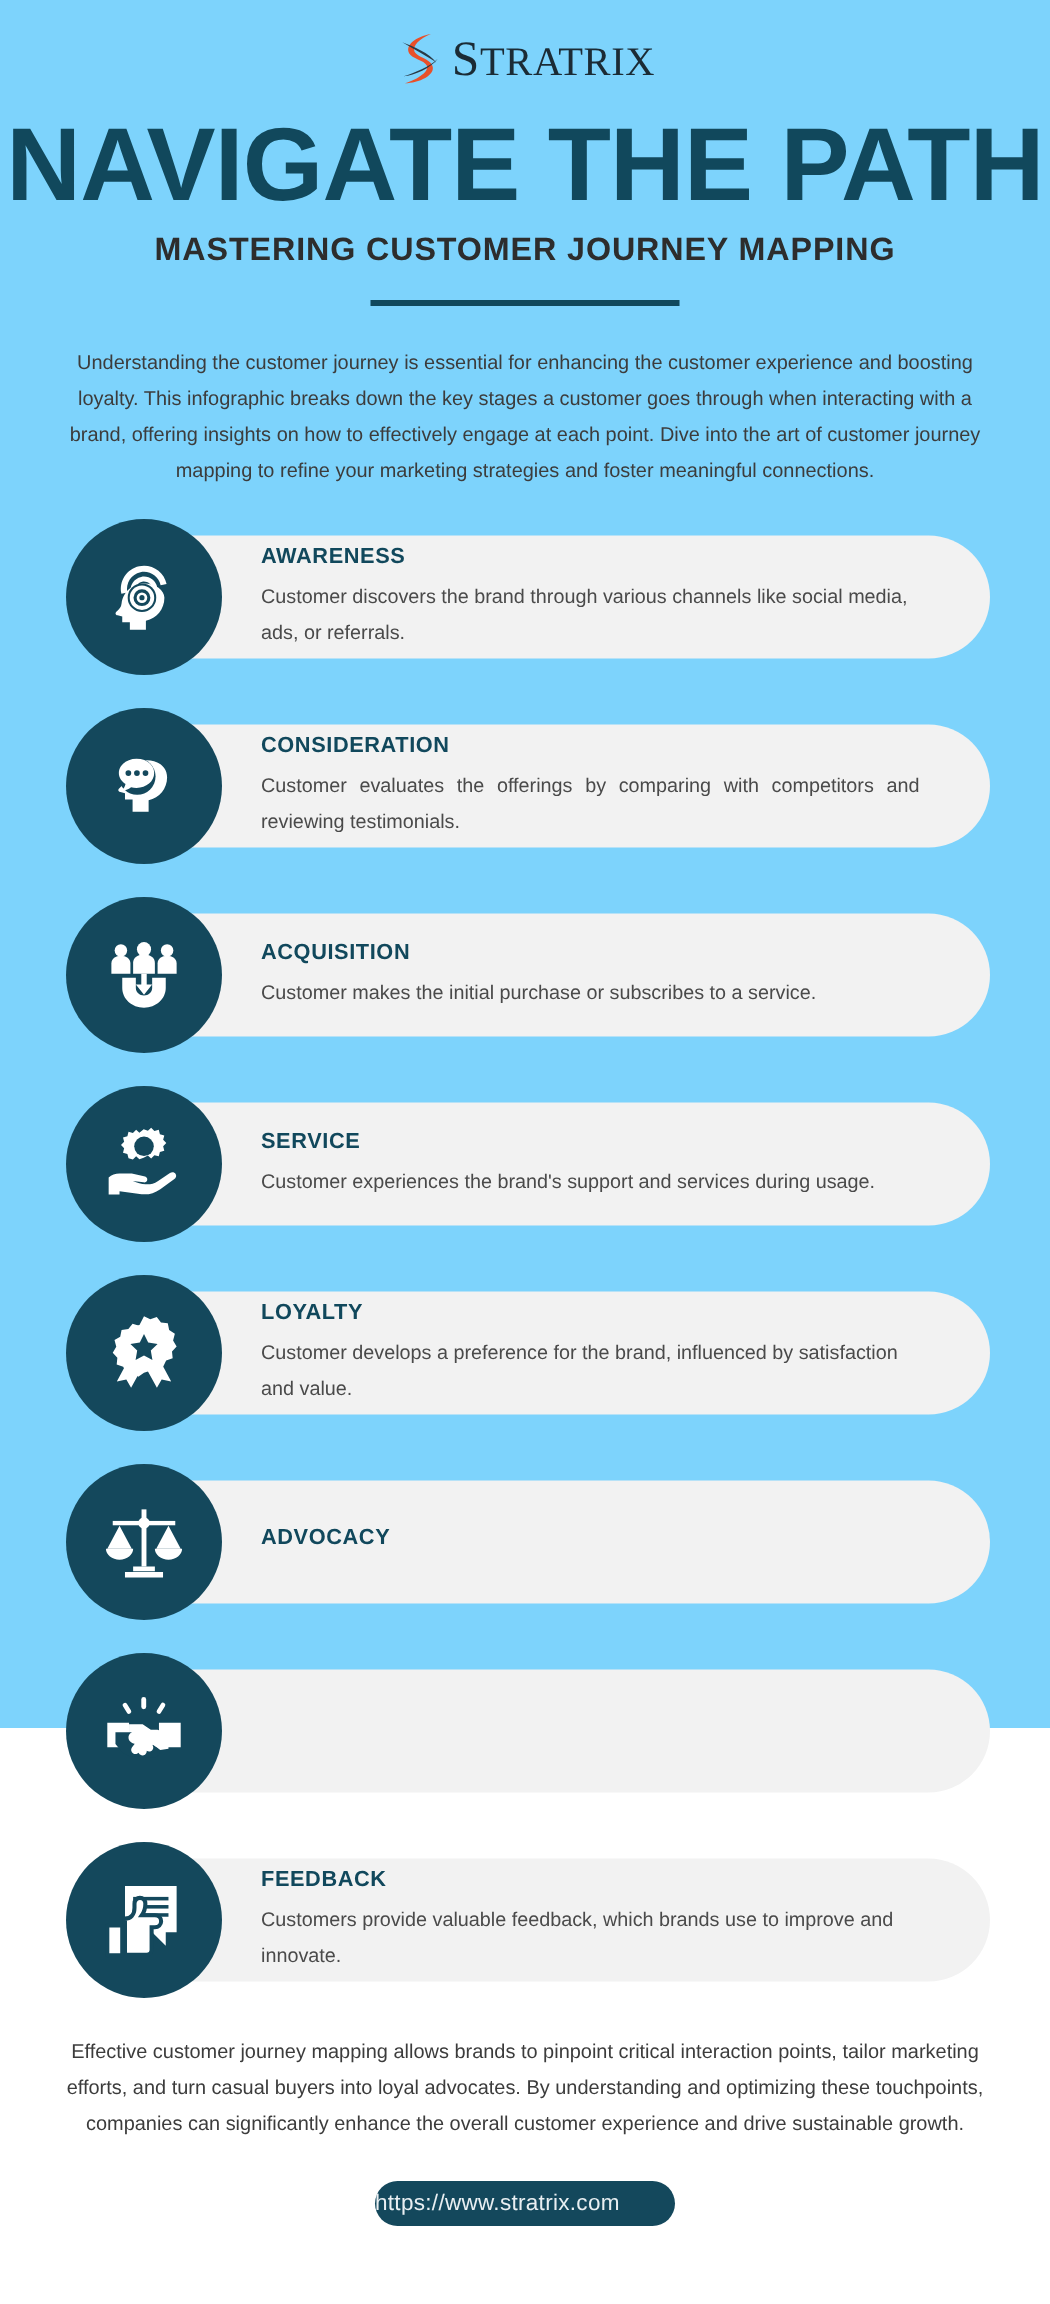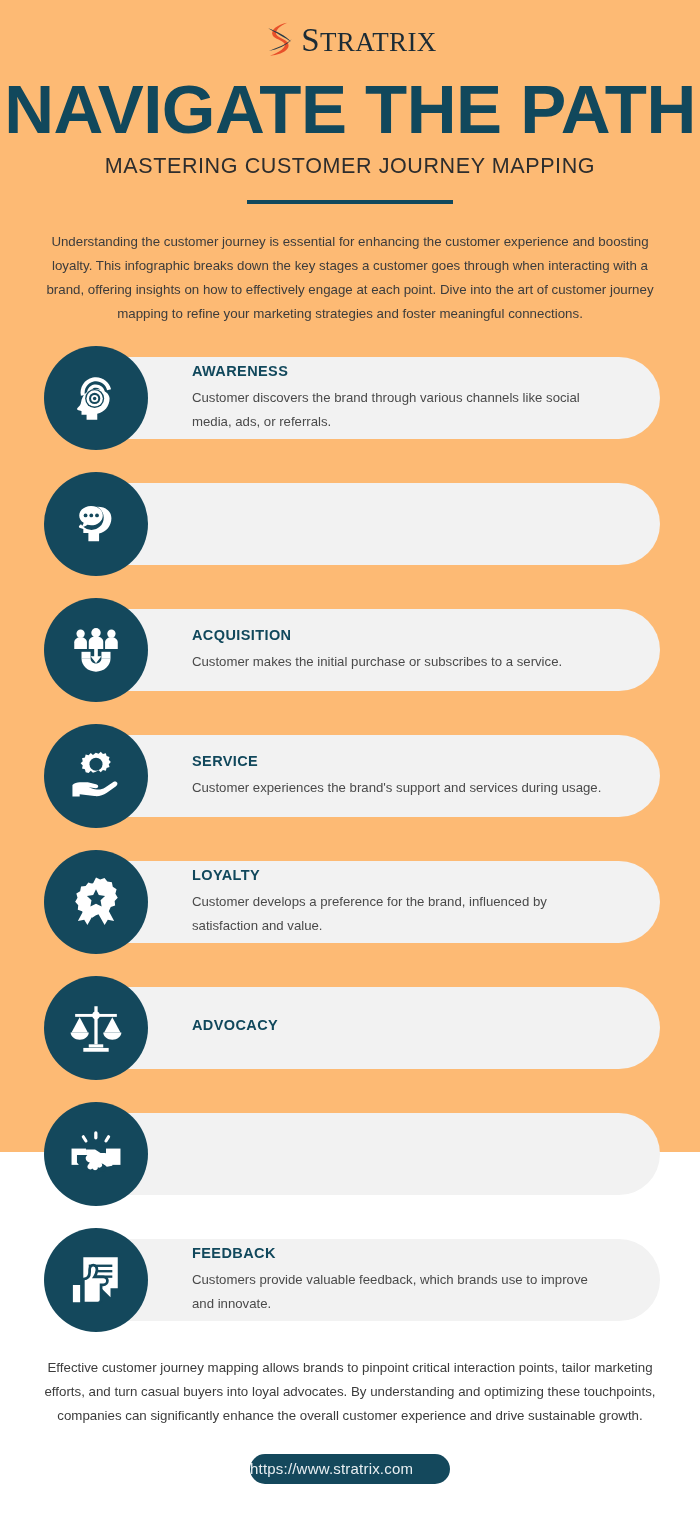--- a/index.html
+++ b/index.html
@@ -9,21 +9,21 @@
     height: 1536px;
     background: #ffffff;
     font-family: "Liberation Sans", sans-serif;
     overflow: hidden;
   }
 
   .page {
     position: relative;
     width: 700px;
     height: 1152px;
-    background: #fdba74;
+    background: #7dd3fc;
   }
 
   
   .logo-wrap {
     display: flex;
     align-items: center;
     justify-content: center;
     gap: 4px;
     padding-top: 22px;
     height: 58px;
@@ -49,21 +49,21 @@
     margin-top: 22px;
     font-family: "Liberation Sans", sans-serif;
     font-stretch: condensed;
   }
   .subtitle {
     text-align: center;
     font-size: 21.5px;
     letter-spacing: 0.6px;
     color: #2d2d2d;
     margin-top: 14px;
-    font-weight: 400;
+    font-weight: 700;
   }
   .divider {
     width: 206px;
     height: 4px;
     background: #11485c;
     margin: 21px auto 0 auto;
   }
 
   
   .intro {
@@ -106,21 +106,21 @@
     border-radius: 50%;
     background: #14485c;
     display: flex;
     align-items: center;
     justify-content: center;
   }
   .stage-icon svg { width: 58px; height: 58px; display: block; }
   .stage-body {
     position: relative;
     z-index: 2;
-    margin-left: 44px;
+    margin-left: 26px;
     padding-right: 87px;
     flex: 1;
   }
   .stage-title {
     font-size: 14.5px;
     font-weight: 700;
     letter-spacing: 0.4px;
     color: #11485c;
     margin-bottom: 7px;
   }
@@ -205,20 +205,24 @@
       <div class="stage-icon">
         <svg viewBox="0 0 64 64" xmlns="http://www.w3.org/2000/svg" fill="#ffffff">
           <path d="M34 13c-8.6 0-15.6 6.5-16.5 14.8-.3 2.6-1.5 4-3.4 5.6-1.5 1.2-1.3 2.6.5 3.1l3.4.9V42h5.6v9h11.8v-8.5C43.3 40.9 49 33.9 49 25.6 49 18 42.6 13 34 13z"></path>
           <circle cx="27" cy="25" r="13.5" fill="#14485c"></circle>
           <path d="M26.5 12c-7.2 0-13 4.7-13 10.5 0 3.3 1.9 6.2 4.9 8.1-.4 2-1.6 3.9-3.3 5.2 2.9-.3 5.5-1.4 7.4-2.9 1.3.3 2.6.5 4 .5 7.2 0 13-4.7 13-10.9S33.7 12 26.5 12z"></path>
           <circle cx="20.5" cy="22.5" r="2.1" fill="#14485c"></circle>
           <circle cx="26.8" cy="22.5" r="2.1" fill="#14485c"></circle>
           <circle cx="33.1" cy="22.5" r="2.1" fill="#14485c"></circle>
         </svg>
       </div>
+      <div class="stage-body">
+        <div class="stage-title">CONSIDERATION</div>
+        <div class="stage-desc">Customer evaluates the offerings by comparing with competitors and reviewing testimonials.</div>
+      </div>
     </div>
 
     <div class="stage">
       <div class="stage-card"></div>
       <div class="stage-icon">
         <svg viewBox="0 0 64 64" xmlns="http://www.w3.org/2000/svg" fill="#ffffff">
           <circle cx="15" cy="14" r="4.6"></circle>
           <path d="M8 31v-7.5c0-3.3 3.1-5.6 7-5.6s7 2.3 7 5.6V31H8z"></path>
           <circle cx="32" cy="13" r="5.2"></circle>
           <path d="M24 31v-8c0-3.6 3.5-6.2 8-6.2s8 2.6 8 6.2v8H24z"></path>

